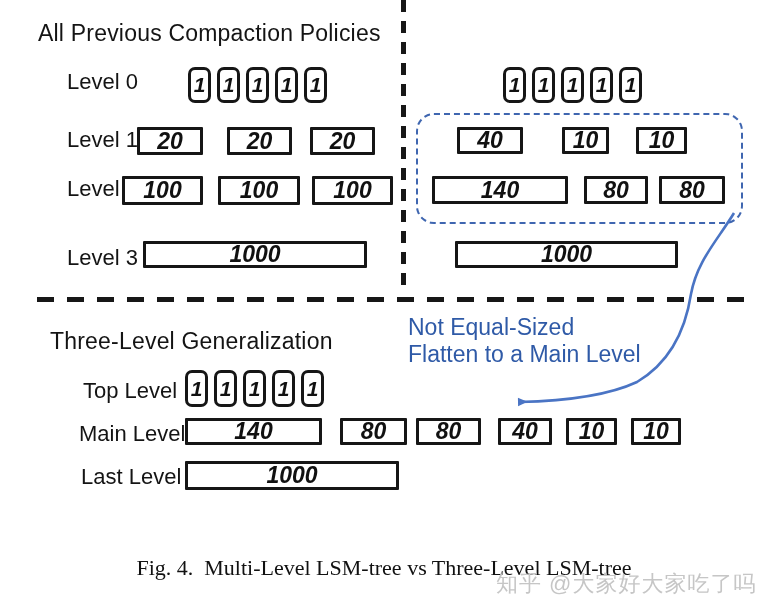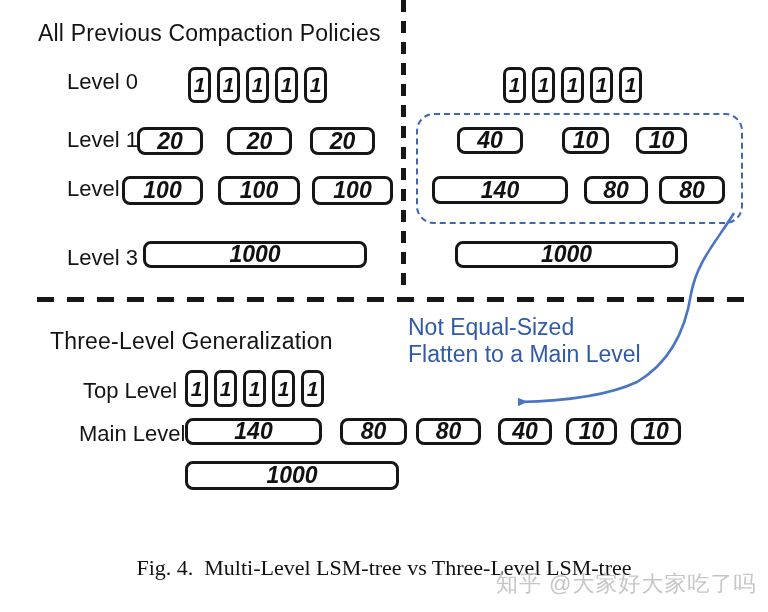--- a/index.html
+++ b/index.html
@@ -4,21 +4,21 @@
 <style>
   * { margin:0; padding:0; box-sizing:border-box; }
   html,body { background:#ffffff; }
   #stage {
     position:relative; width:768px; height:612px; background:#ffffff;
     font-family:"Liberation Sans", sans-serif; color:#151515; overflow:hidden;
   }
   .panel-title { position:absolute; font-size:23px; letter-spacing:0.2px; color:#141414; white-space:nowrap; }
   .lvl-label { position:absolute; font-size:22px; color:#141414; white-space:nowrap;margin-left:31px; }
   .sbox {
-    position:absolute; border:3px solid #161616; border-radius:8px; background:#fff;
+    position:absolute; border:3px solid #161616; border-radius:1px; background:#fff;
     display:flex; align-items:center; justify-content:center;
     font-weight:bold; font-style:italic; font-size:23px; color:#111;
   }
   .tilerow { position:absolute; display:flex; gap:6px; }
   .tile {
     width:23px; height:36px; border:3px solid #161616; border-radius:7px; background:#fff;
     display:flex; align-items:center; justify-content:center;
     font-weight:bold; font-style:italic; font-size:21px; color:#111;
   }
   .tile-tall { height:37px; }
@@ -96,20 +96,21 @@
   <div class="sbox" style="left:432px; top:176px; width:136px; height:28px;">140</div>
   <div class="sbox" style="left:584px; top:176px; width:64px; height:28px;">80</div>
   <div class="sbox" style="left:659px; top:176px; width:66px; height:28px;">80</div>
 
   <div class="sbox" style="left:455px; top:241px; width:223px; height:27px;">1000</div>
 
   <div class="panel-title" style="left:50px; top:328px;">Three-Level Generalization</div>
 
   <div class="lvl-label" style="left:52px; top:378px;">Top Level</div>
   <div class="lvl-label" style="left:48px; top:421px;">Main Level</div>
+  <div class="lvl-label" style="left:50px; top:464px;">Last Level</div>
 
   <div class="tilerow" style="left:185px; top:370px;">
     <div class="tile tile-tall">1</div>
     <div class="tile tile-tall">1</div>
     <div class="tile tile-tall">1</div>
     <div class="tile tile-tall">1</div>
     <div class="tile tile-tall">1</div>
   </div>
 
   <div class="sbox" style="left:185px; top:418px; width:137px; height:27px;">140</div>

